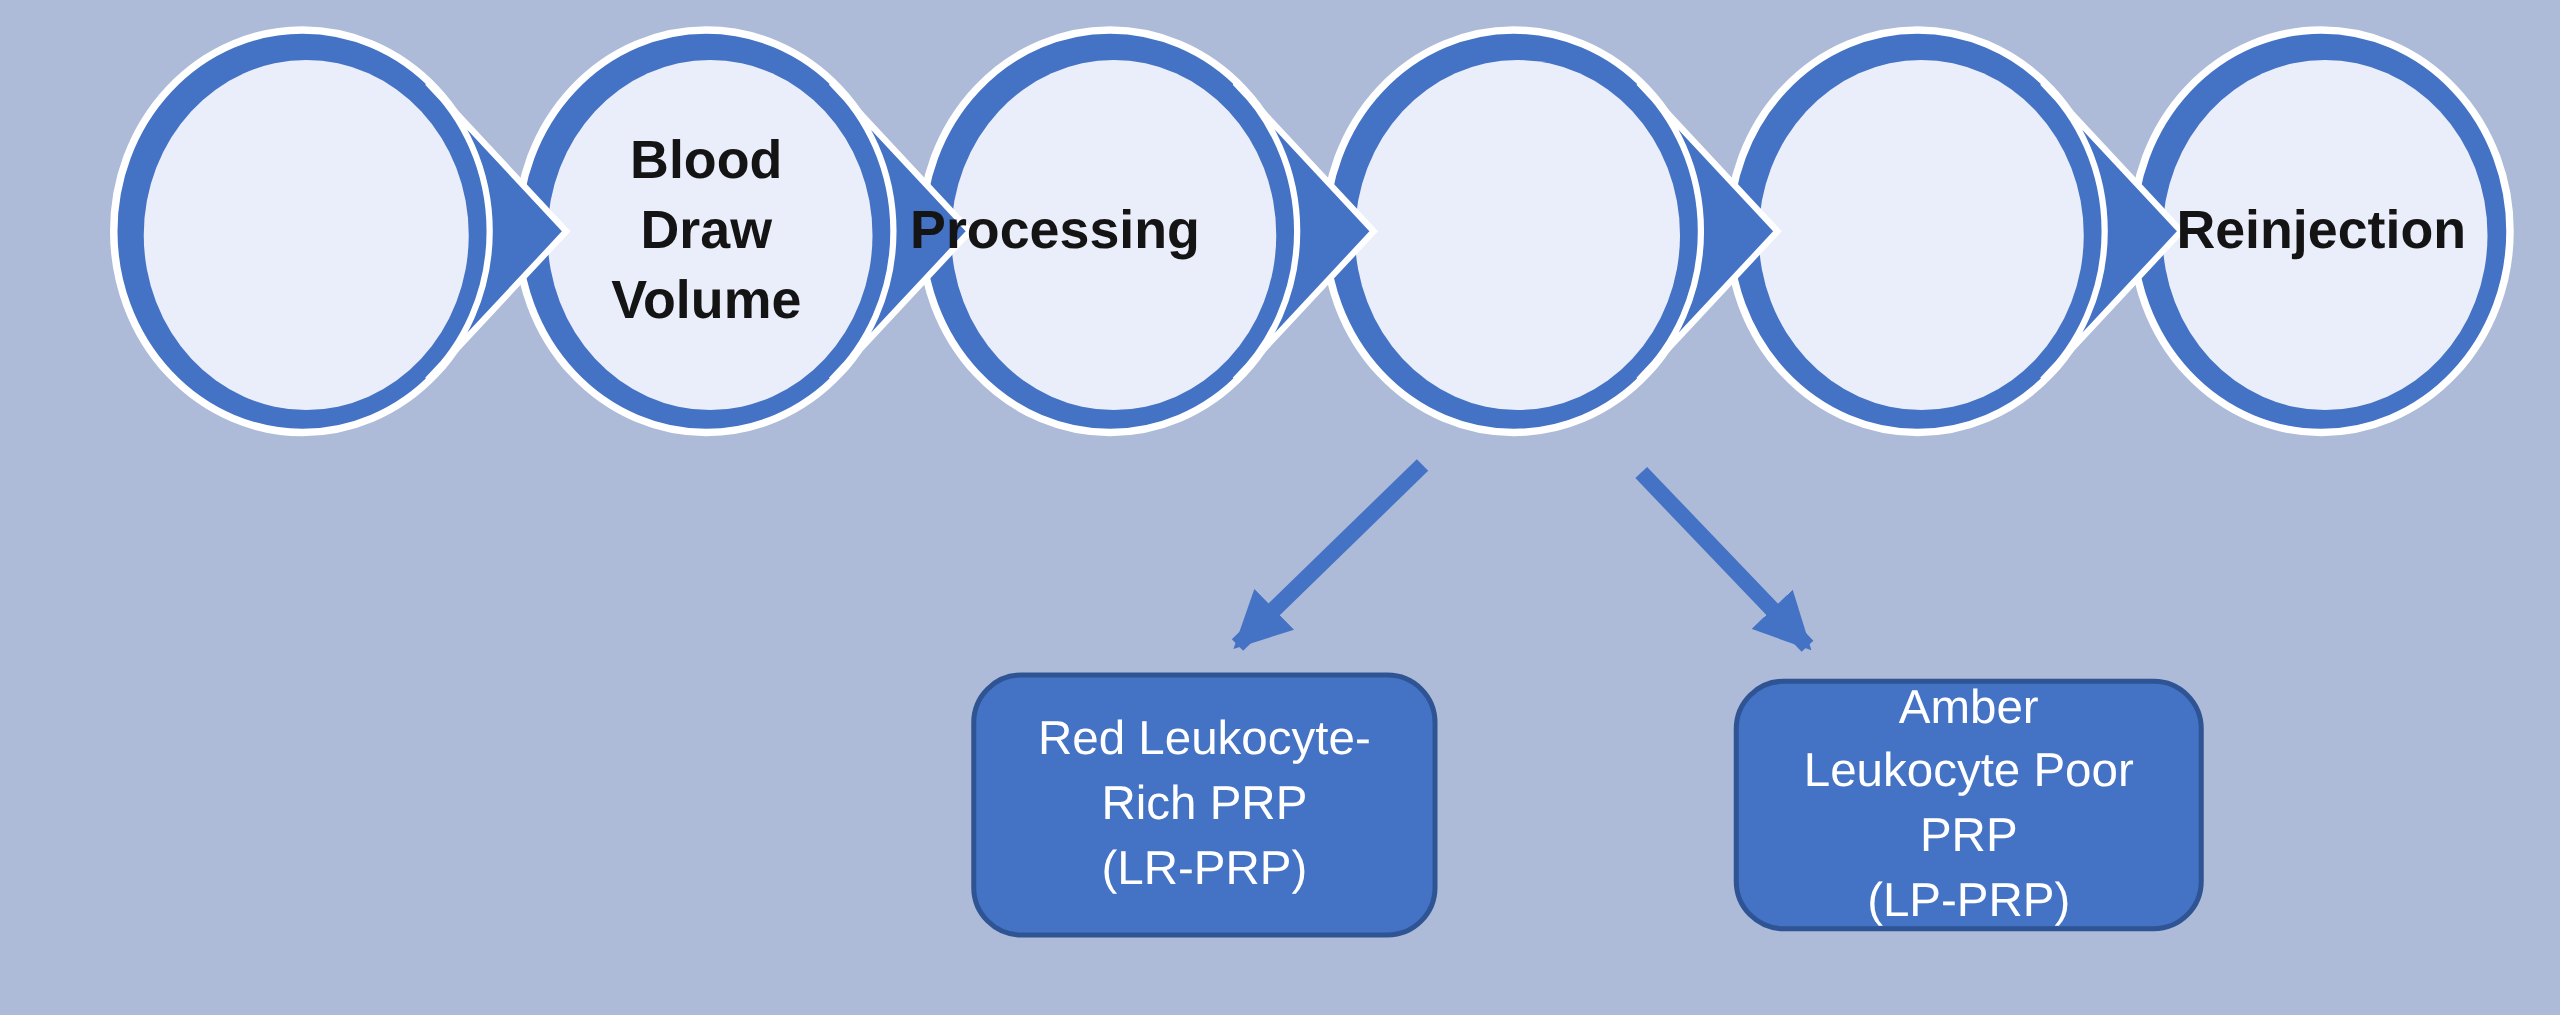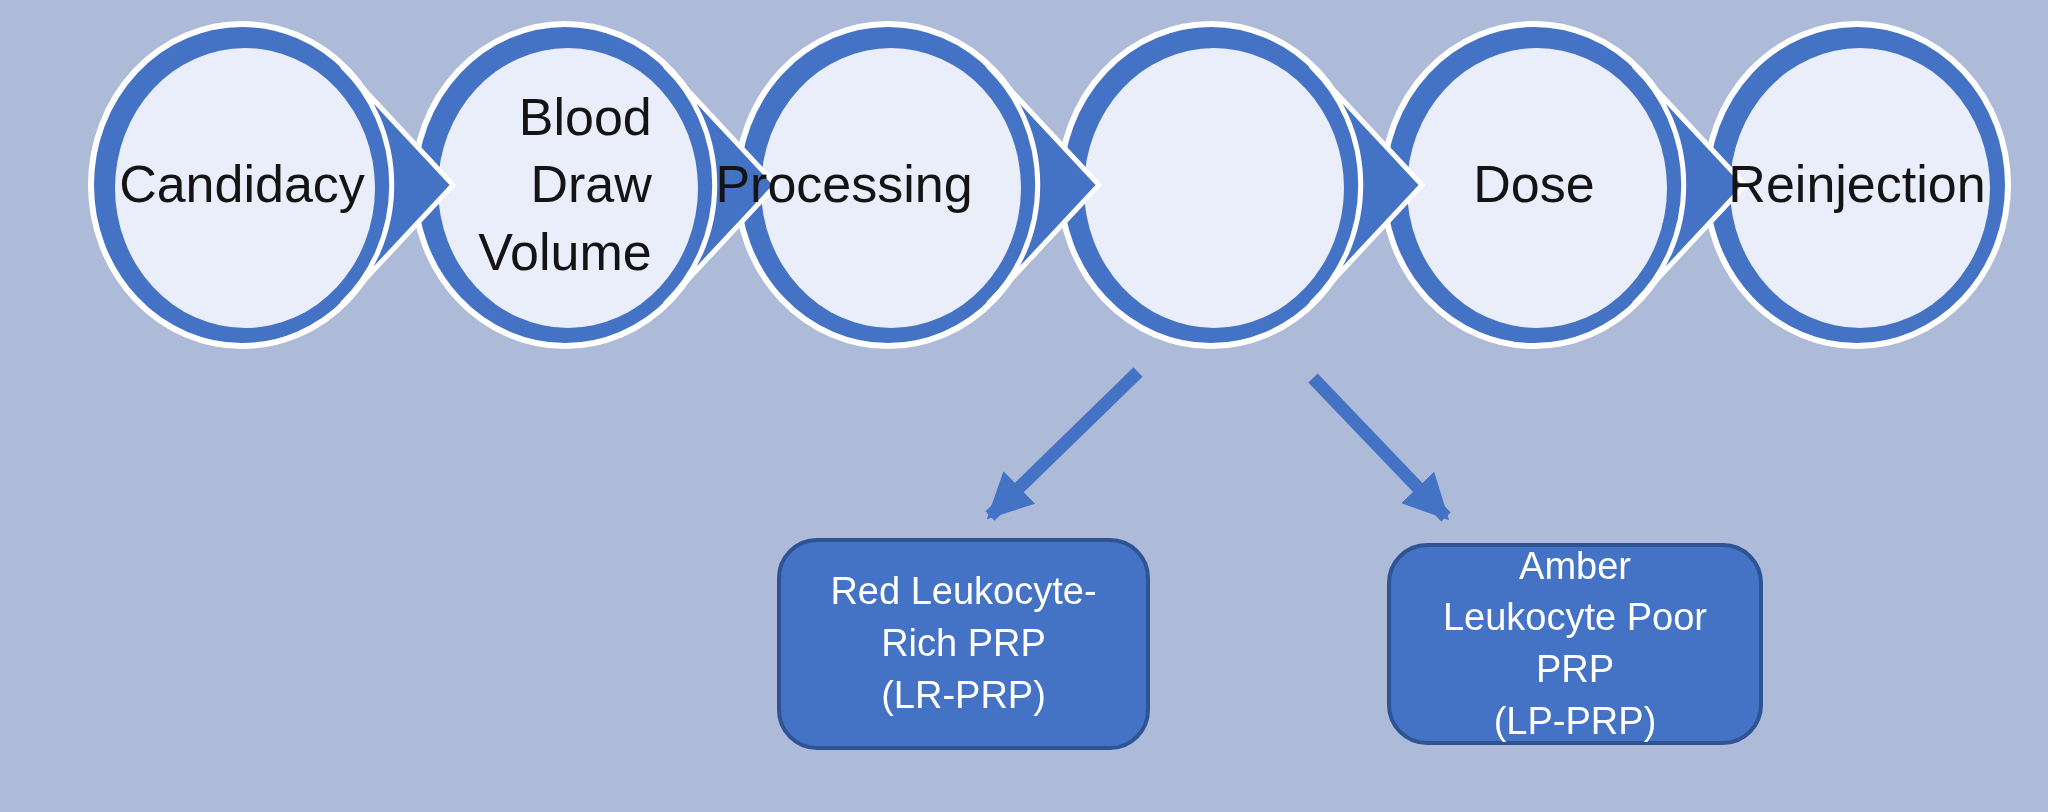--- a/index.html
+++ b/index.html
@@ -16,21 +16,21 @@
   #flow-svg{position:absolute;left:0;top:0;}
   .c-outer{fill:var(--accent);stroke:#ffffff;stroke-width:6;}
   .c-fill{fill:var(--circle-fill);}
   .tri{fill:var(--accent);stroke:#ffffff;stroke-width:5;stroke-linejoin:miter;}
   .branch-arrow{stroke:var(--accent);stroke-width:13;fill:none;}
   .arrowhead{fill:var(--accent);}
   .lines{white-space:pre-line;}
   .step-label{
     position:absolute;top:35px;height:300px;width:280px;
     display:flex;align-items:center;justify-content:center;
-    text-align:right;font-size:52px;line-height:1.3;color:var(--label-color);
+    text-align:center;font-size:43px;line-height:1.3;color:var(--label-color);font-weight:bold;
   }
   .branch-box{
     position:absolute;background:var(--accent);
     border:4px solid var(--box-border);border-radius:40px;
     color:#ffffff;display:flex;align-items:center;justify-content:center;
     text-align:center;font-size:38px;line-height:1.36;
   }
   #branch-box-lr{left:777px;top:538px;width:373px;height:212px;}
   #branch-box-lp{left:1387px;top:543px;width:376px;height:202px;}
 </style>
@@ -74,26 +74,24 @@
     <path class="tri" d="M 342 66 A 150 160 0 0 1 342 304 L 453 185 Z"></path>
     <path class="tri" d="M 665 66 A 150 160 0 0 1 665 304 L 776 185 Z"></path>
     <path class="tri" d="M 988 66 A 150 160 0 0 1 988 304 L 1099 185 Z"></path>
     <path class="tri" d="M 1311 66 A 150 160 0 0 1 1311 304 L 1422 185 Z"></path>
     <path class="tri" d="M 1634 66 A 150 160 0 0 1 1634 304 L 1745 185 Z"></path>
 
     <line class="branch-arrow" marker-end="url(#arrowhead)" x1="1138" y1="372" x2="990" y2="516"></line>
     <line class="branch-arrow" marker-end="url(#arrowhead)" x1="1313" y1="378" x2="1446" y2="517"></line>
   </svg>
 
-  <div class="step-label lines" style="left:102px">Candidacy</div>
   <div class="step-label lines" style="left:425px">Blood
 Draw
 Volume</div>
   <div class="step-label lines" style="left:704px">Processing</div>
-  <div class="step-label lines" style="left:1394px">Dose</div>
   <div class="step-label lines" style="left:1717px">Reinjection</div>
 
   <div id="branch-box-lr" class="branch-box">
     <div class="lines">Red Leukocyte-
 Rich PRP
 (LR-PRP)</div>
   </div>
   <div id="branch-box-lp" class="branch-box">
     <div class="lines">Amber
 Leukocyte Poor

